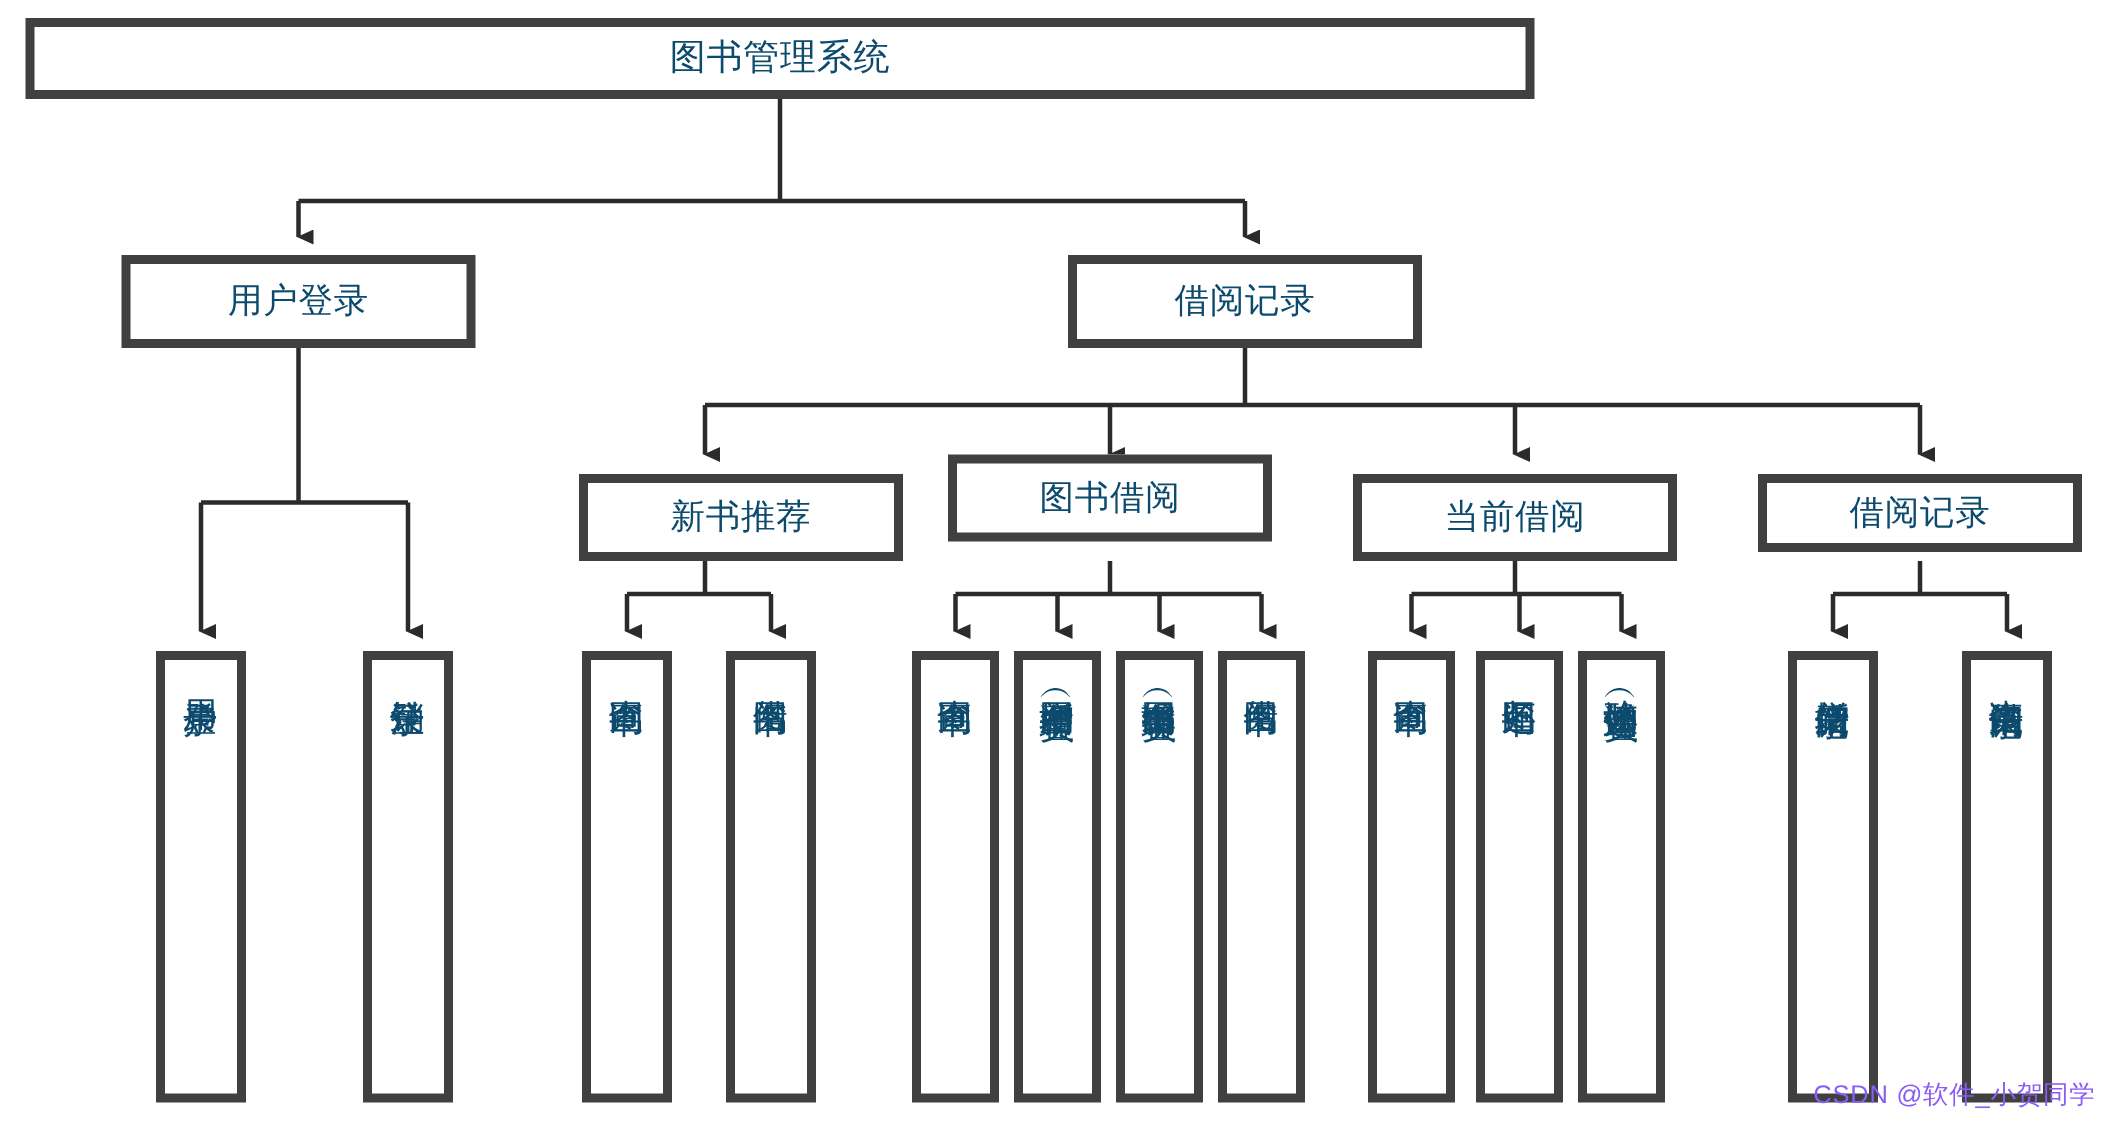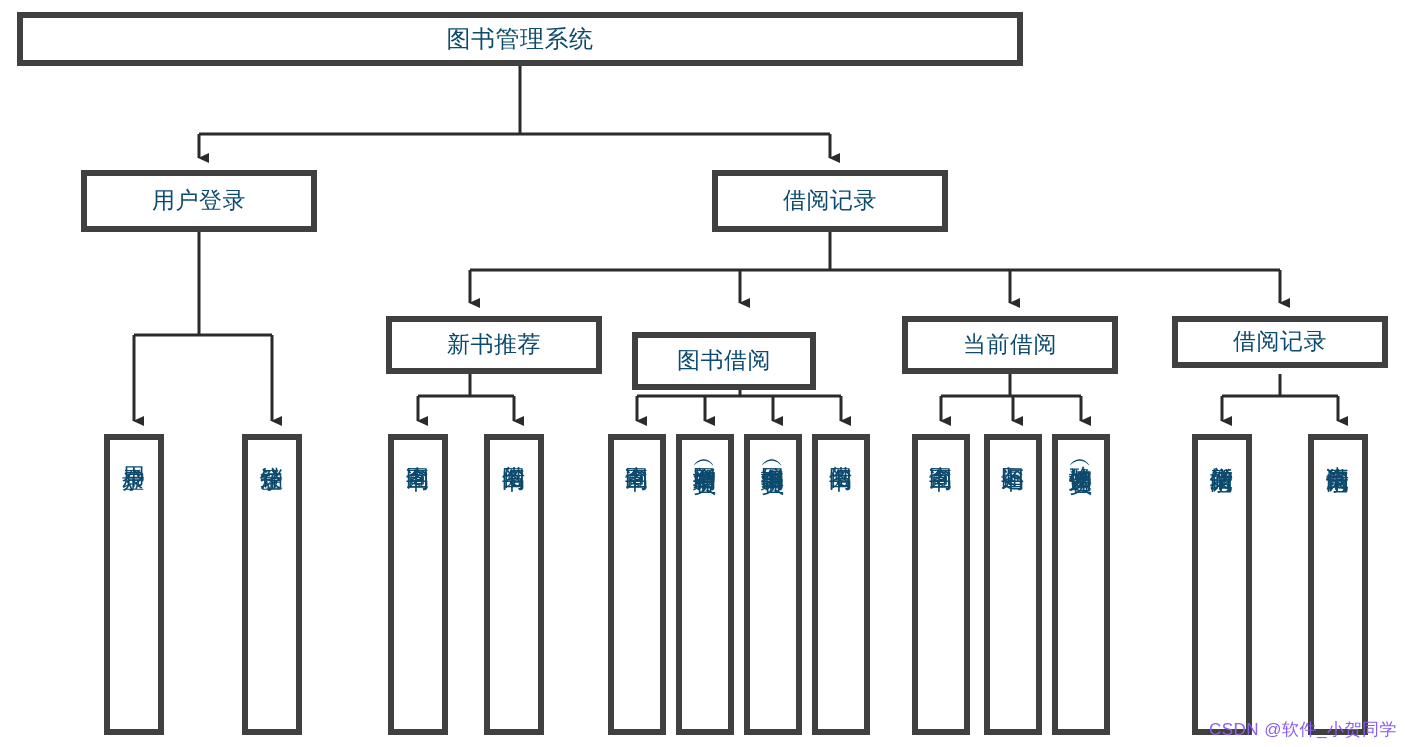--- a/index.html
+++ b/index.html
@@ -159,21 +159,21 @@
   <div class="node horizontal" style="left:81px; top:170px; width:236px; height:62px;">
     <span class="node-label">用户登录</span>
   </div>
   <div class="node horizontal" style="left:712px; top:170px; width:236px; height:62px;">
     <span class="node-label">借阅记录</span>
   </div>
 
   <div class="node horizontal" style="left:362px; top:316px; width:216px; height:58px;margin-left:24px;">
     <span class="node-label">新书推荐</span>
   </div>
-  <div class="node horizontal" style="left:632px; top:332px; width:184px; height:58px;">
+  <div class="node horizontal" style="left:632px; top:303px; width:216px; height:58px;">
     <span class="node-label">图书借阅</span>
   </div>
   <div class="node horizontal" style="left:902px; top:316px; width:216px; height:58px;">
     <span class="node-label">当前借阅</span>
   </div>
   <div class="node horizontal" style="left:1172px; top:316px; width:216px; height:52px;">
     <span class="node-label">借阅记录</span>
   </div>
 
   <div class="node leaf" style="left:104px; top:434px; width:60px; height:301px;">

